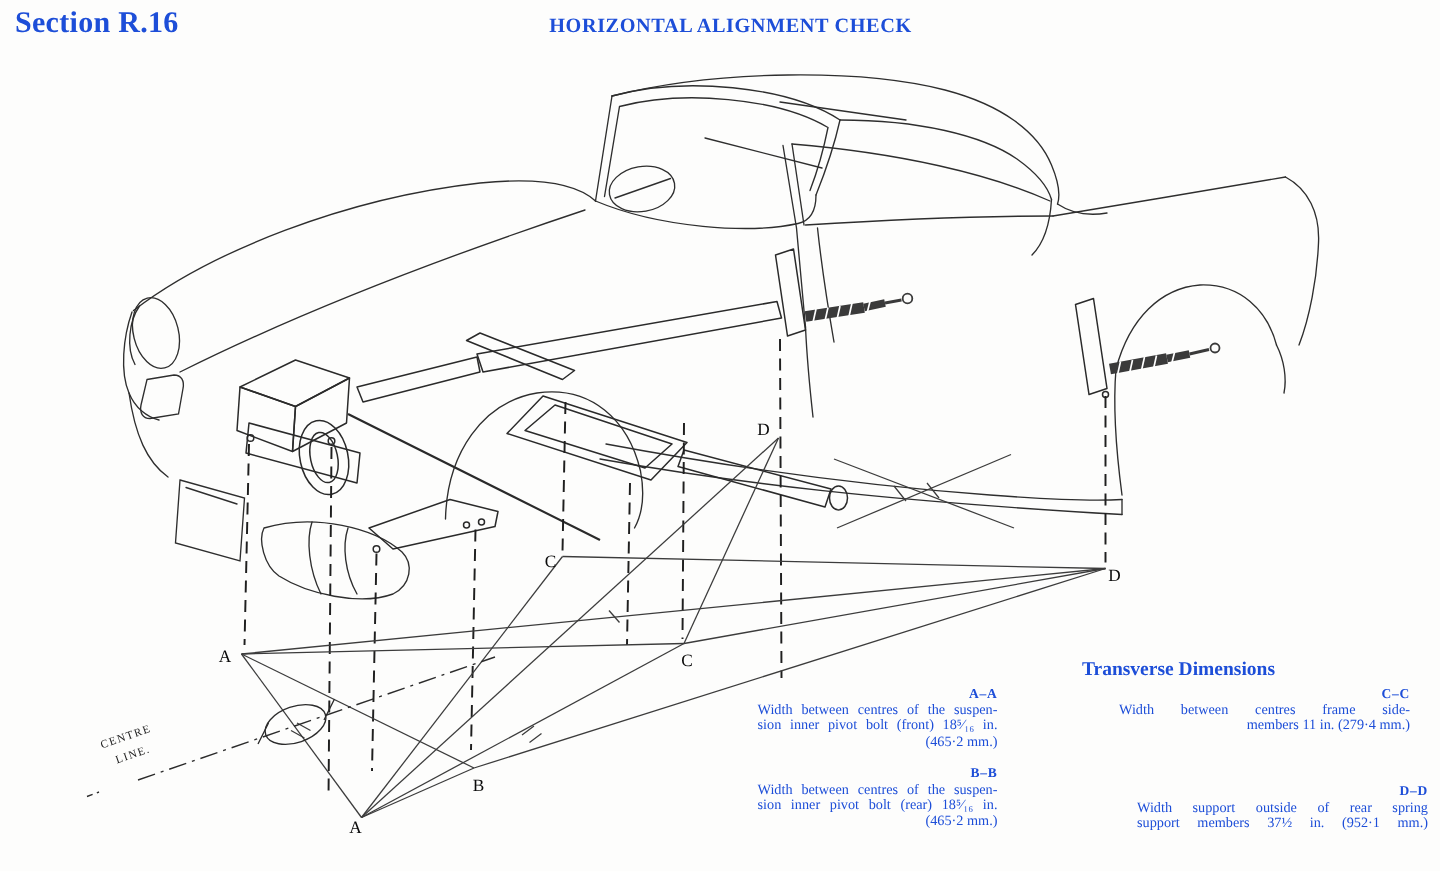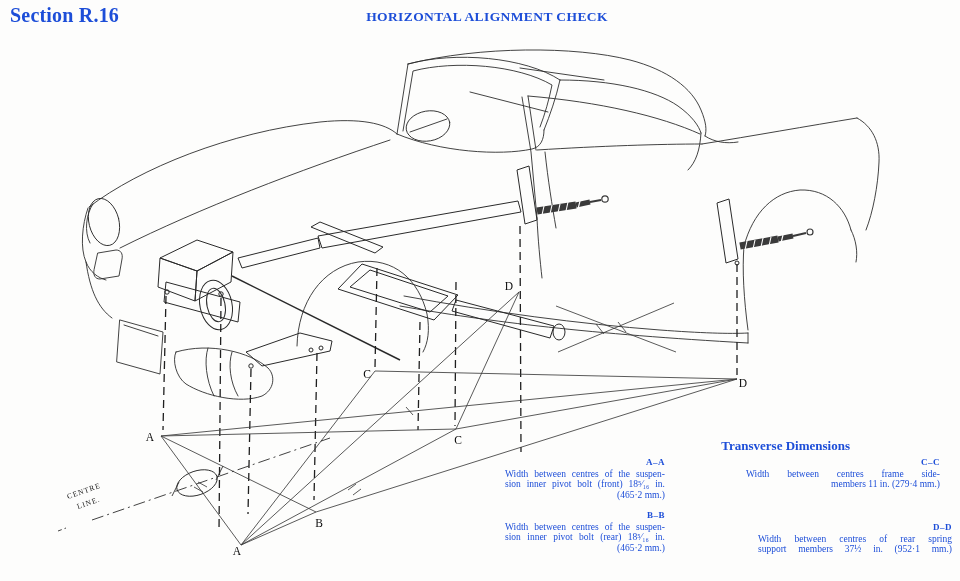--- a/index.html
+++ b/index.html
@@ -220,17 +220,17 @@
   </div>
 
   <div class="dimblk blk-cc">
     <div class="key">C–C</div>
     <div class="jl2">Width between centres frame side-</div>
     <div class="cl">members 11 in. (279·4 mm.)</div>
   </div>
 
   <div class="dimblk blk-dd">
     <div class="key">D–D</div>
-    <div class="jl2">Width between centres of rear spring</div>
+    <div class="jl2">Width support outside of rear spring</div>
     <div class="jl2">support members 37½ in. (952·1 mm.)</div>
   </div>
 
 </div>
 
 </body></html>

